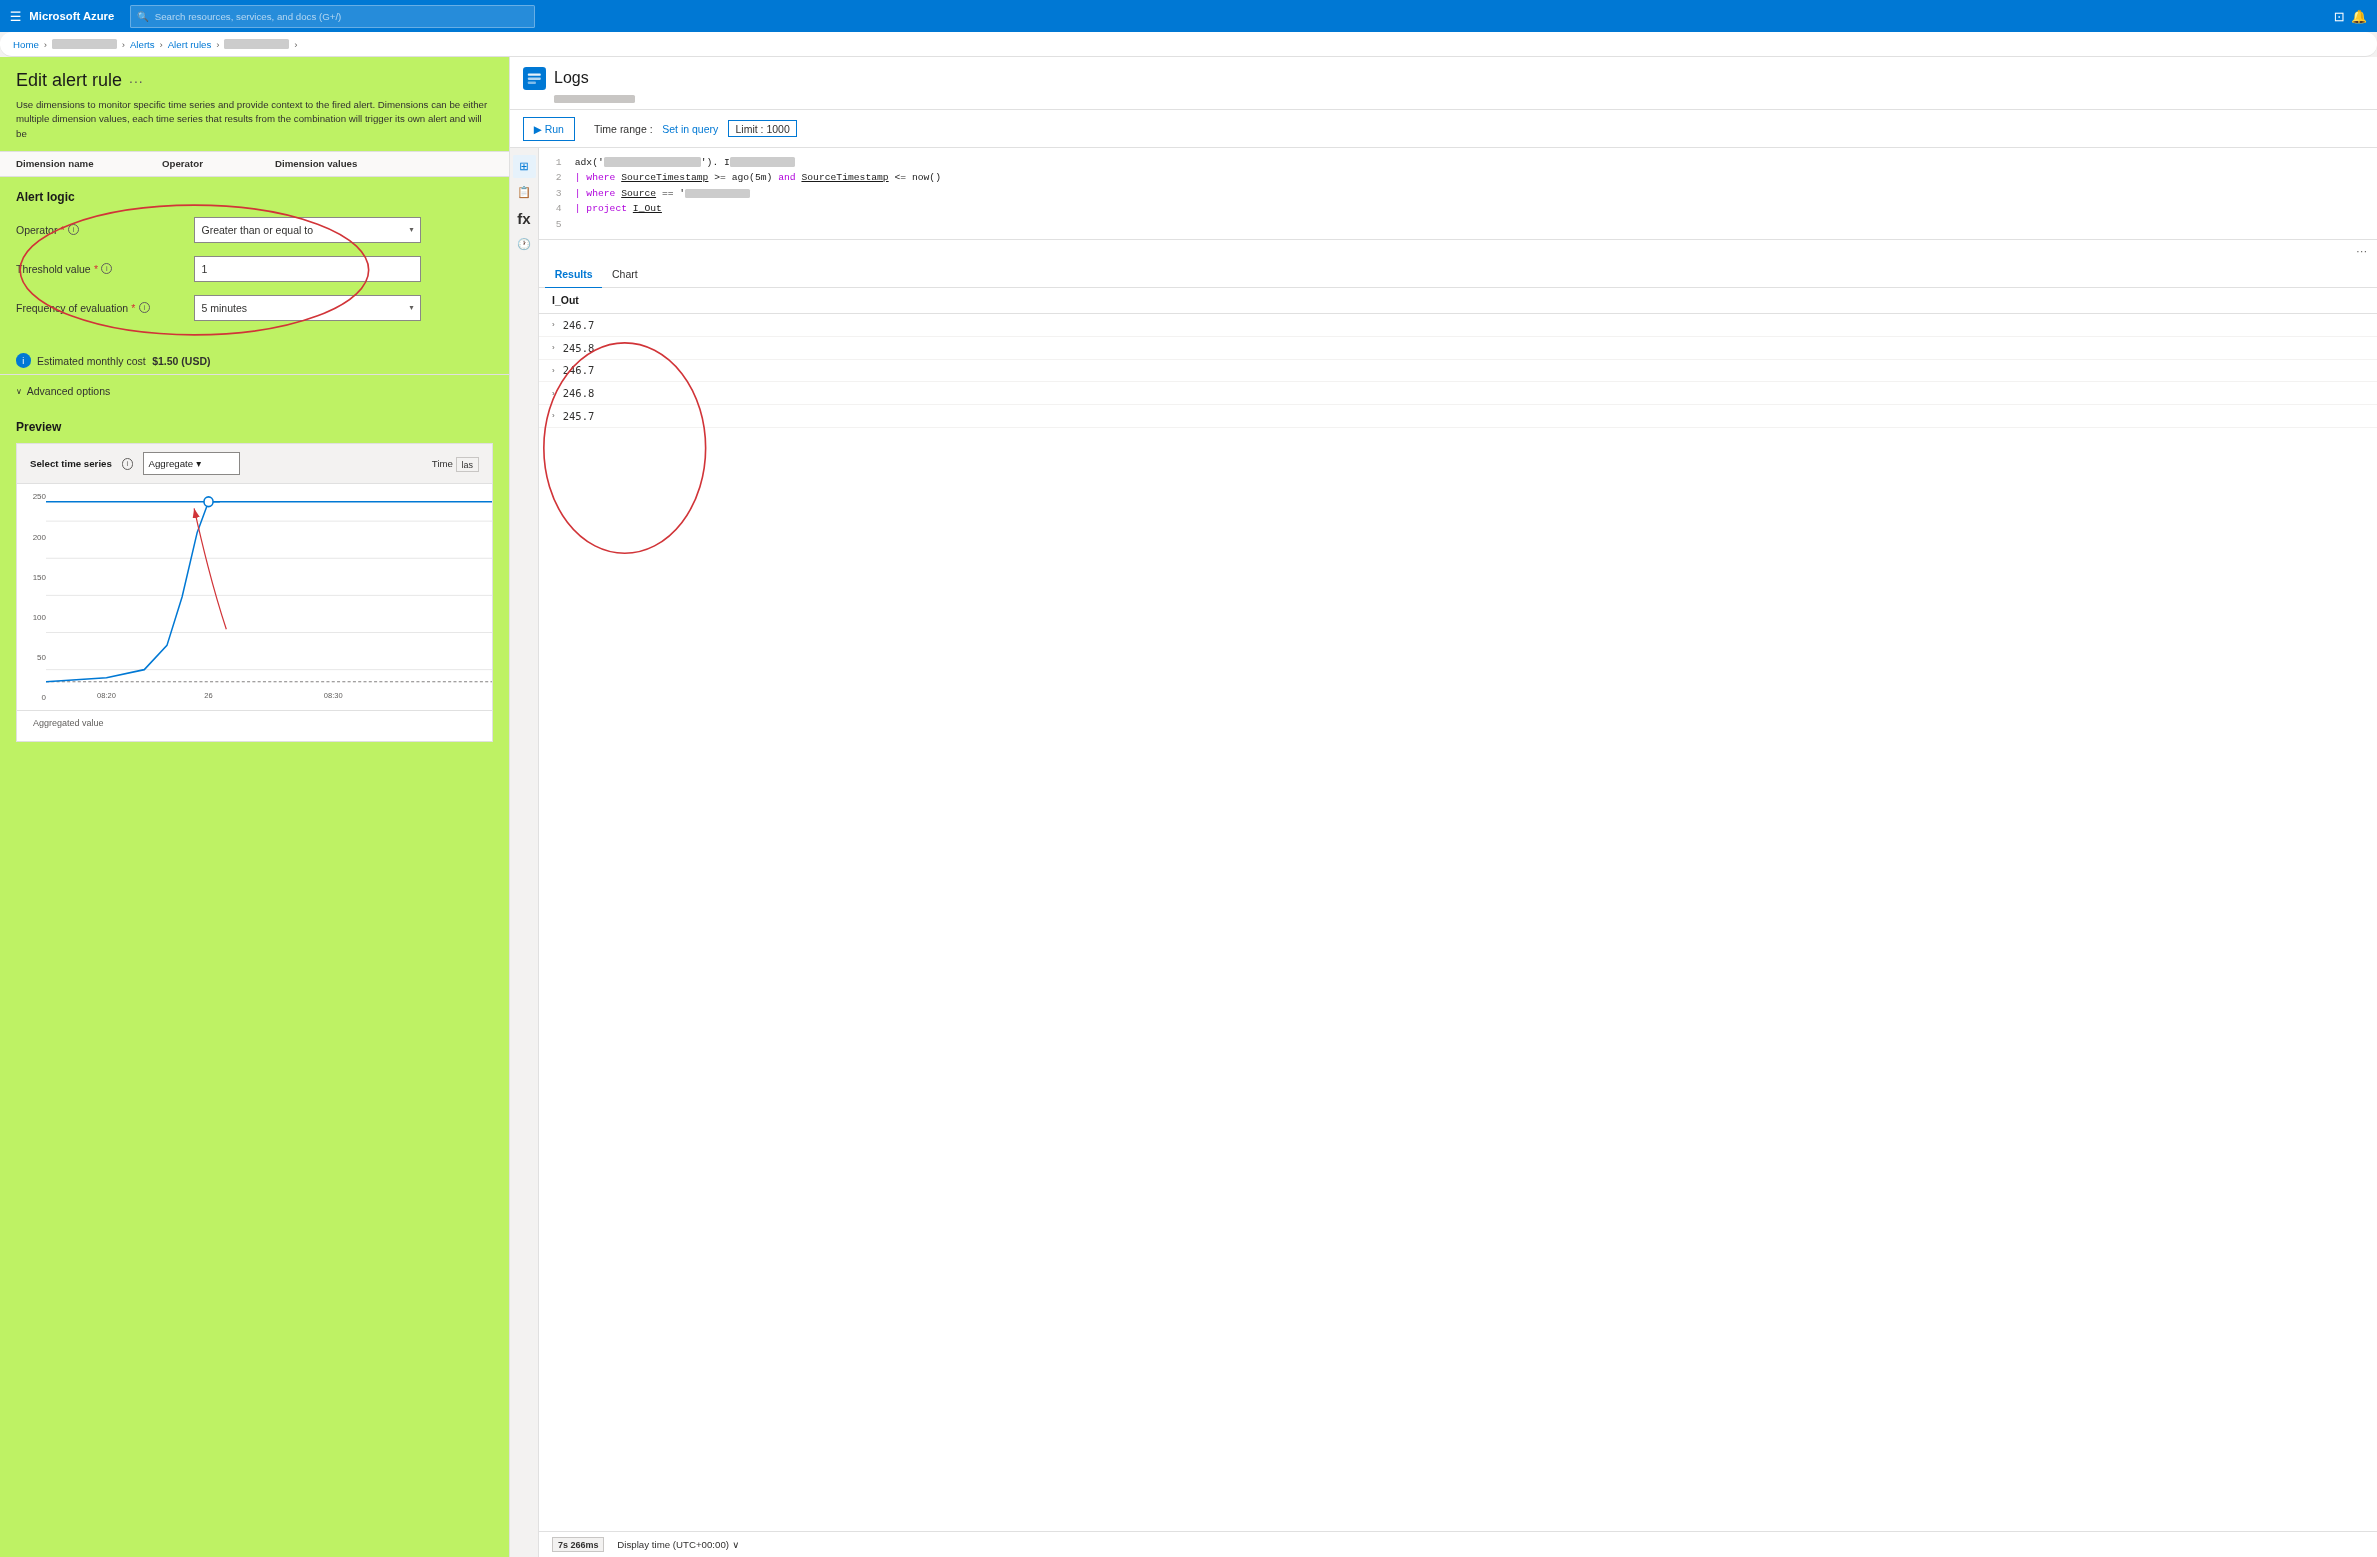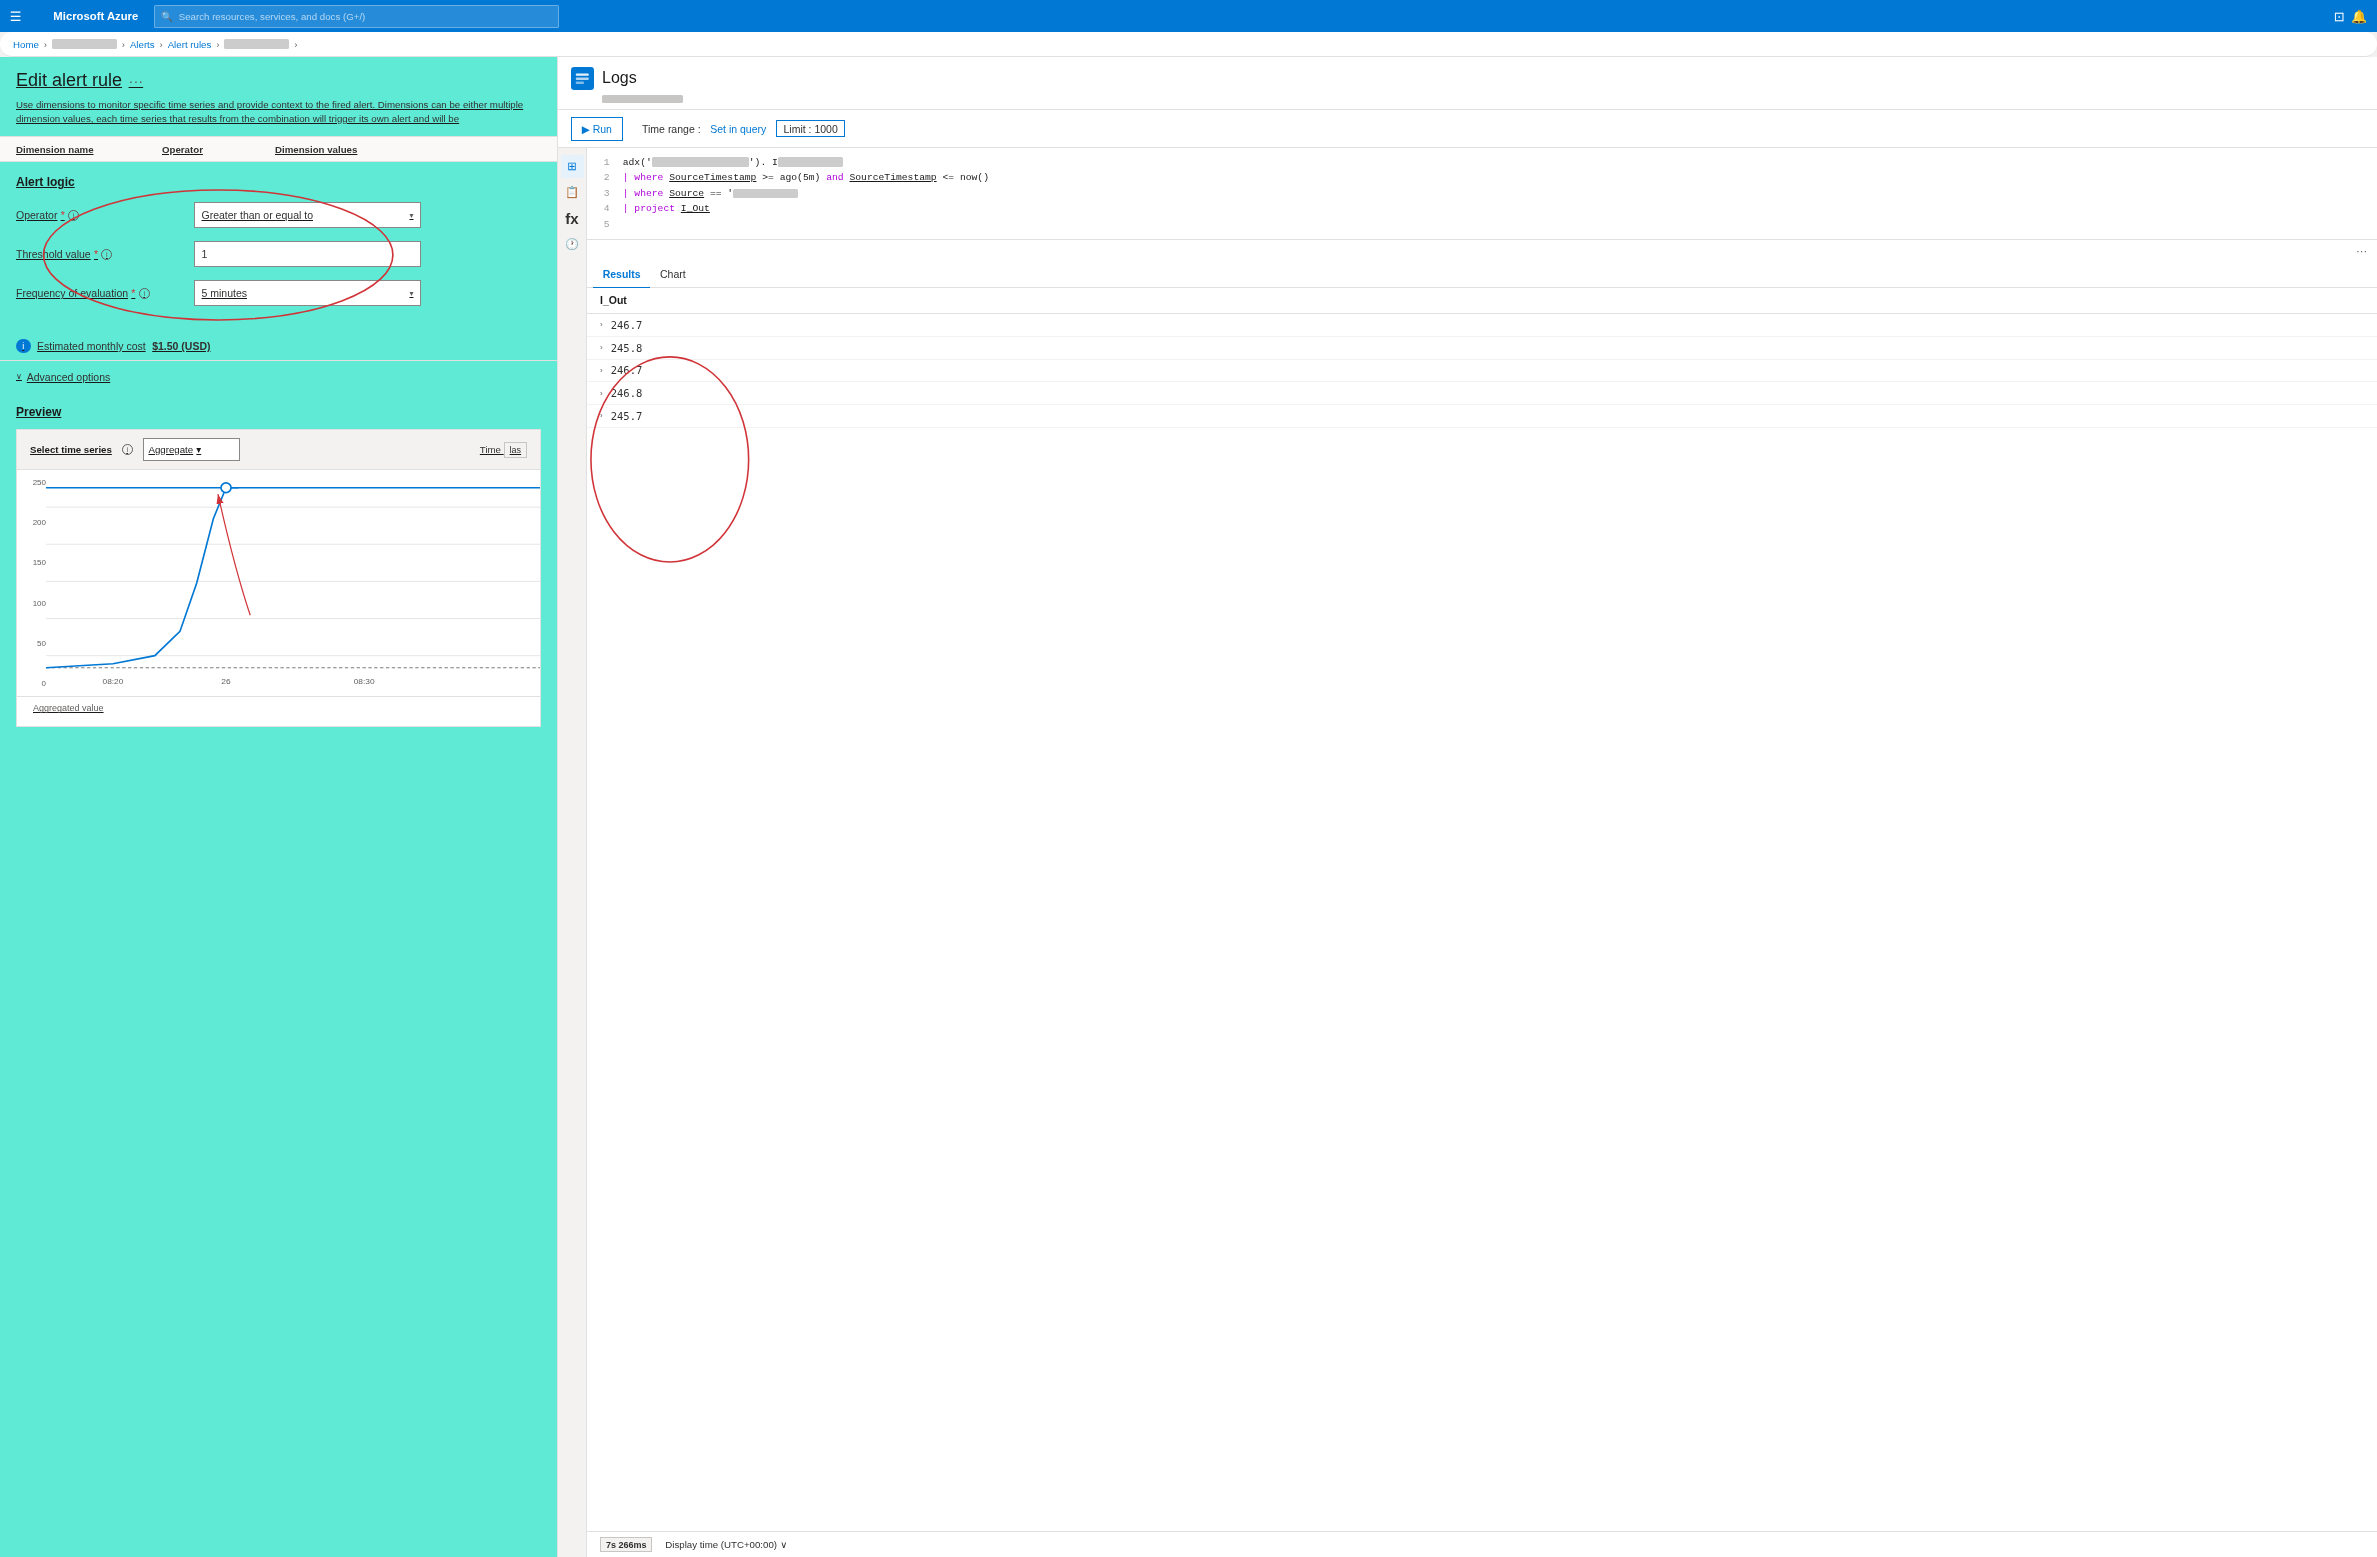--- a/index.html
+++ b/index.html
@@ -10,21 +10,21 @@
       background: #0078d4;
       color: white;
       height: 32px;
       display: flex;
       align-items: center;
       padding: 0 9.7px;
       gap: 8px;
       flex-shrink: 0;
     }
     .topbar-hamburger { font-size: 13px; cursor: pointer; }
-    .topbar-logo { font-weight: 600; font-size: 11.3px; margin-right: 8px; margin-left: 24px; }
+    .topbar-logo { font-weight: 600; font-size: 11.3px; margin-right: 8px; }
     .topbar-search {
       flex: 1;
       max-width: 405px;
       height: 23px;
       background: rgba(255,255,255,0.15);
       border: 0.8px solid rgba(255,255,255,0.3);
       border-radius: 1.6px;
       display: flex;
       align-items: center;
       padding: 0 6.5px;
@@ -64,27 +64,26 @@
 
     
     .main-layout {
       display: flex;
       flex: 1;
       overflow: hidden;
     }
 
     
     .left-panel {
-      width: 558px;
-      background: #5eead4;
+      width: 510px;
+      background: #bef264;
       overflow-y: auto;
       border-right: 0.8px solid #e0e0e0;
       padding: 0;
       flex-shrink: 0;
-      text-decoration: underline;
     }
 
     .page-title-area {
       padding: 13px 16px 6.5px;
       display: flex;
       align-items: center;
       gap: 6.5px;
     }
     .page-title {
       font-size: 18px;

